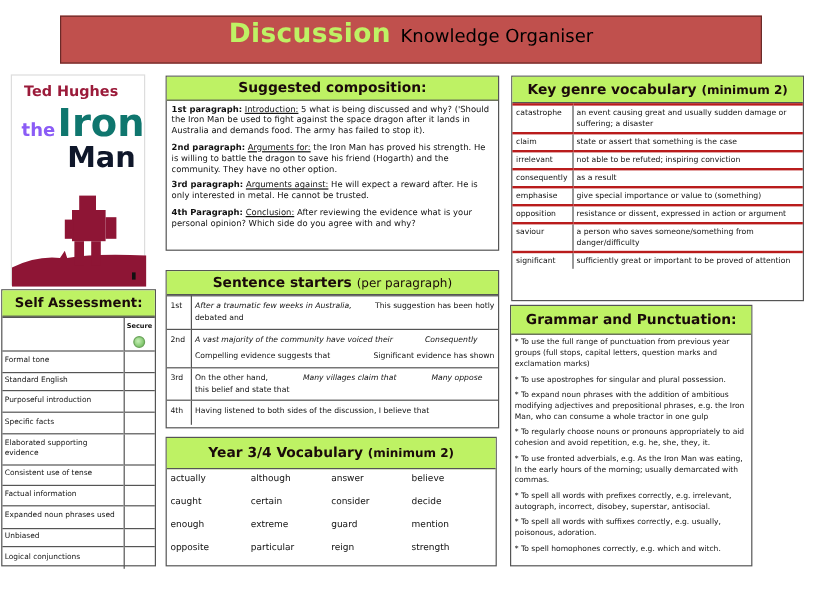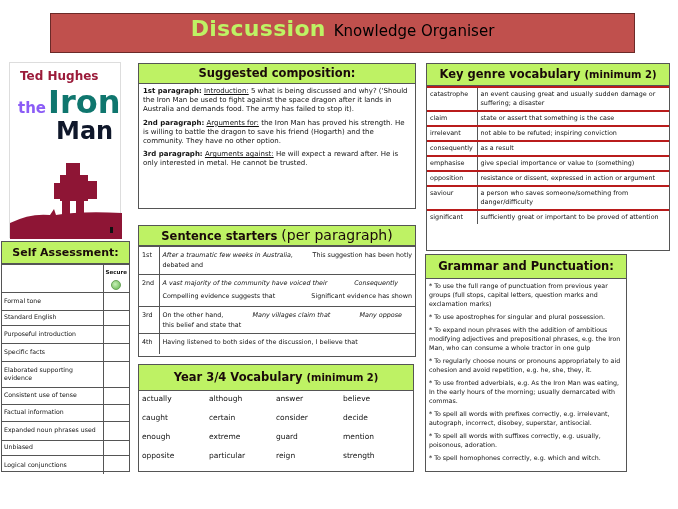--- a/index.html
+++ b/index.html
@@ -99,20 +99,21 @@
   <span class="iron">Iron</span>
   <span class="man">Man</span>
 </div>
 
 <div class="box comp">
   <div class="box-head">Suggested composition:</div>
   <div class="body">
     <p><b>1st paragraph:</b> <u>Introduction:</u><span> 5 what is being discussed and why? ('Should the Iron Man be used to fight against the space dragon after it lands in Australia and demands food. The army has failed to stop it).</span></p>
     <p><b>2nd paragraph:</b> <u>Arguments for:</u><span> the Iron Man has proved his strength. He is willing to battle the dragon to save his friend (Hogarth) and the community. They have no other option.</span></p>
     <p><b>3rd paragraph:</b> <u>Arguments against:</u><span> He will expect a reward after. He is only interested in metal. He cannot be trusted.</span></p>
+    <p><b>4th Paragraph:</b> <u>Conclusion:</u><span> After reviewing the evidence what is your personal opinion? Which side do you agree with and why?</span></p>
   </div>
 </div>
 
 <div class="box kv">
   <div class="box-head">
     <span>Key genre vocabulary</span> <span class="small">(minimum 2)</span>
   </div>
   <table>
     <tbody>
         <tr>
@@ -198,21 +199,21 @@
     <tr>
           <td class="crit" style="height:19px">Logical conjunctions</td>
           <td></td>
         </tr>
   </tbody>
     </table>
 </div>
 
 <div class="box ss">
   <div class="box-head">
-    <span>Sentence starters</span> <span style="font-size:14px;font-weight:normal">(per paragraph)</span>
+    <span>Sentence starters</span> <span style="font-size:10px;font-weight:normal">(per paragraph)</span>
   </div>
   <table>
     <tbody>
         <tr style="height:28px">
       <td class="num">1st</td>
       <td>
         <div class="line">
               <i>After a traumatic few weeks in Australia,</i>
               <span>This suggestion has been hotly</span>
             </div>

